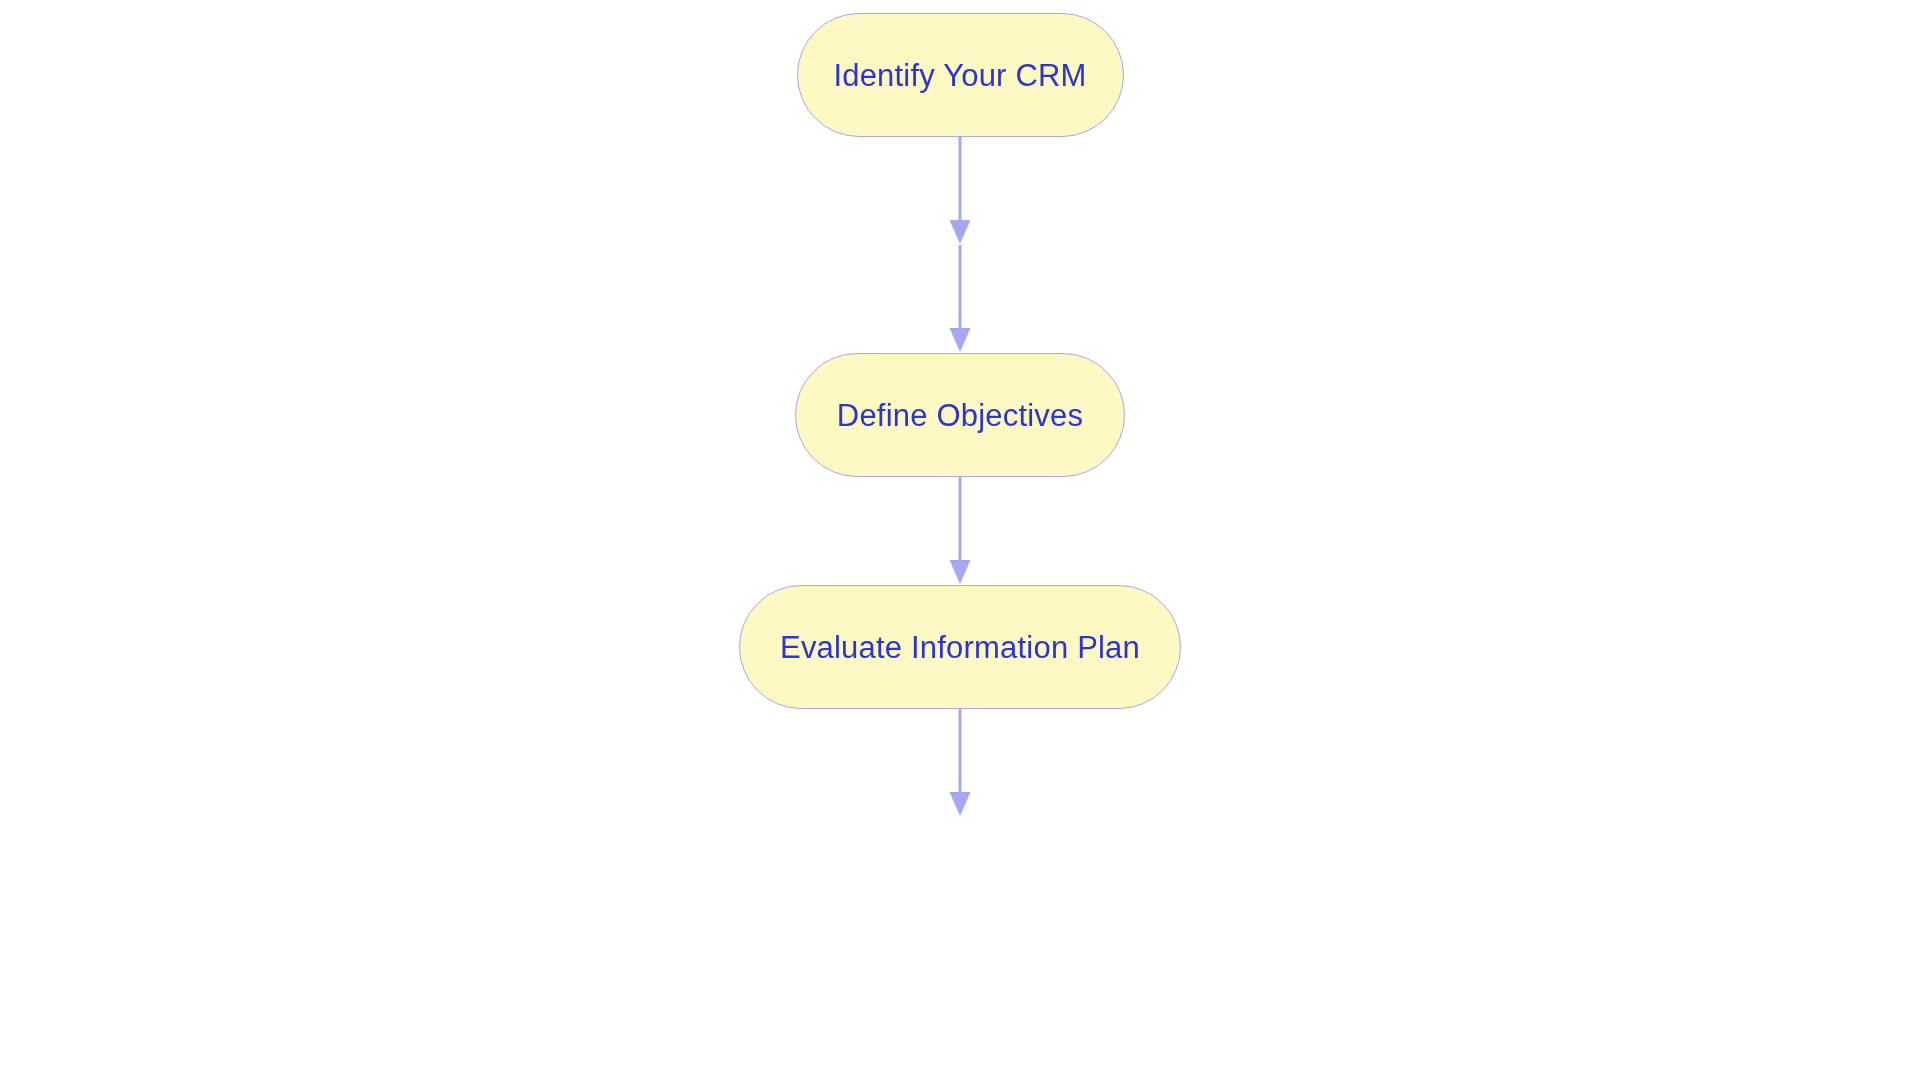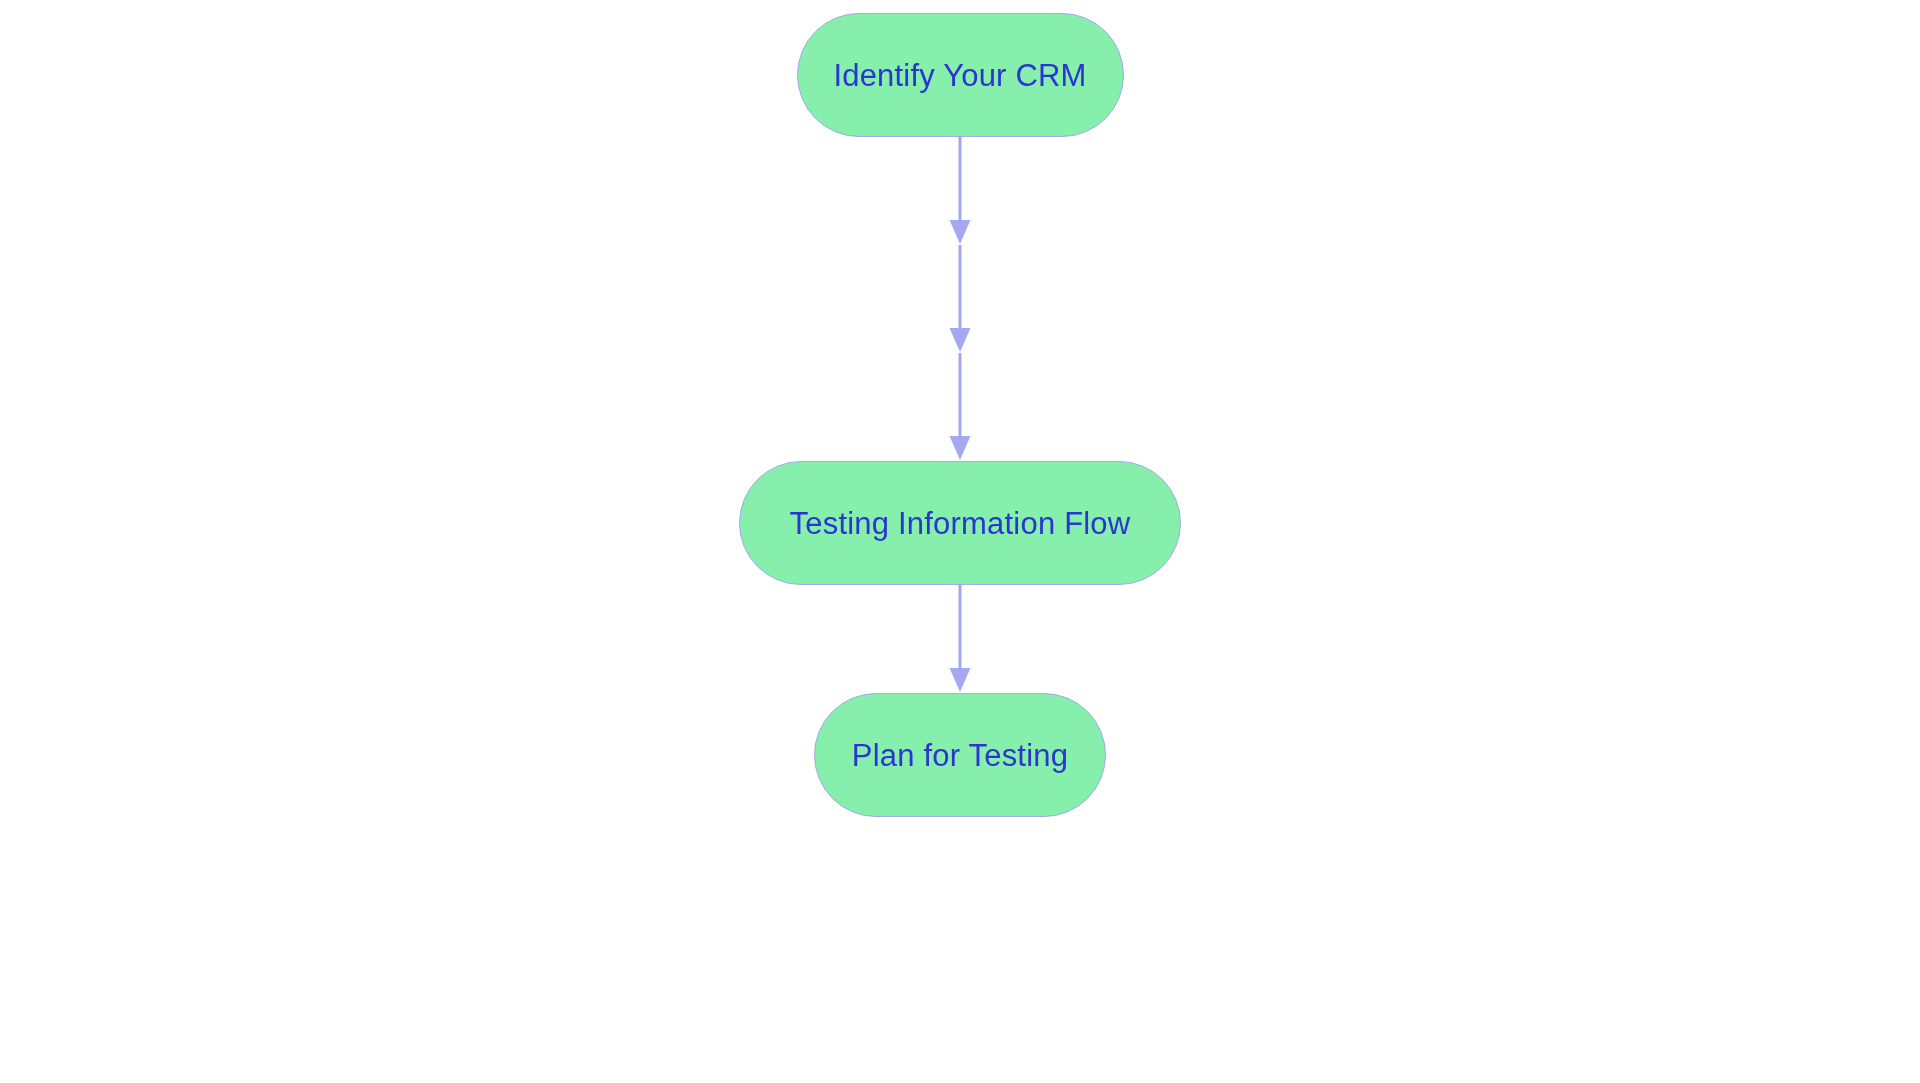--- a/index.html
+++ b/index.html
@@ -35,21 +35,21 @@
     padding-top: 13px;
     box-sizing: border-box;
   }
 
   
   .node {
     position: relative;
     height: 124px;
     box-sizing: border-box;
     border-radius: 62px;
-    background: #86efac;
+    background: #fef9c3;
     border: 1.5px solid #a3a8f0;
     display: flex;
     align-items: center;
     justify-content: center;
     flex: 0 0 auto;
   }
   .node-label {
     color: #2b35d0;
     font-size: 31px;
     font-weight: 400;
@@ -100,37 +100,37 @@
     </div>
 
 
     <div class="connector">
       <svg viewBox="0 0 26 108" xmlns="http://www.w3.org/2000/svg">
         <line x1="13" y1="0" x2="13" y2="84" stroke="#a3a8f0" stroke-width="3"></line>
         <polygon points="13,107 2.5,83 23.5,83" fill="#a3a8f0"></polygon>
       </svg>
     </div>
 
+    <div class="node w-define-objectives">
+      <span class="node-label">Define Objectives</span>
+    </div>
 
     <div class="connector">
       <svg viewBox="0 0 26 108" xmlns="http://www.w3.org/2000/svg">
         <line x1="13" y1="0" x2="13" y2="84" stroke="#a3a8f0" stroke-width="3"></line>
         <polygon points="13,107 2.5,83 23.5,83" fill="#a3a8f0"></polygon>
       </svg>
     </div>
 
     <div class="node w-evaluate-information-flow">
-      <span class="node-label">Testing Information Flow</span>
+      <span class="node-label">Evaluate Information Plan</span>
     </div>
 
     <div class="connector">
       <svg viewBox="0 0 26 108" xmlns="http://www.w3.org/2000/svg">
         <line x1="13" y1="0" x2="13" y2="84" stroke="#a3a8f0" stroke-width="3"></line>
         <polygon points="13,107 2.5,83 23.5,83" fill="#a3a8f0"></polygon>
       </svg>
     </div>
 
-    <div class="node w-plan-for-testing">
-      <span class="node-label">Plan for Testing</span>
-    </div>
 
   </div>
 </div>
 
 </body></html>

